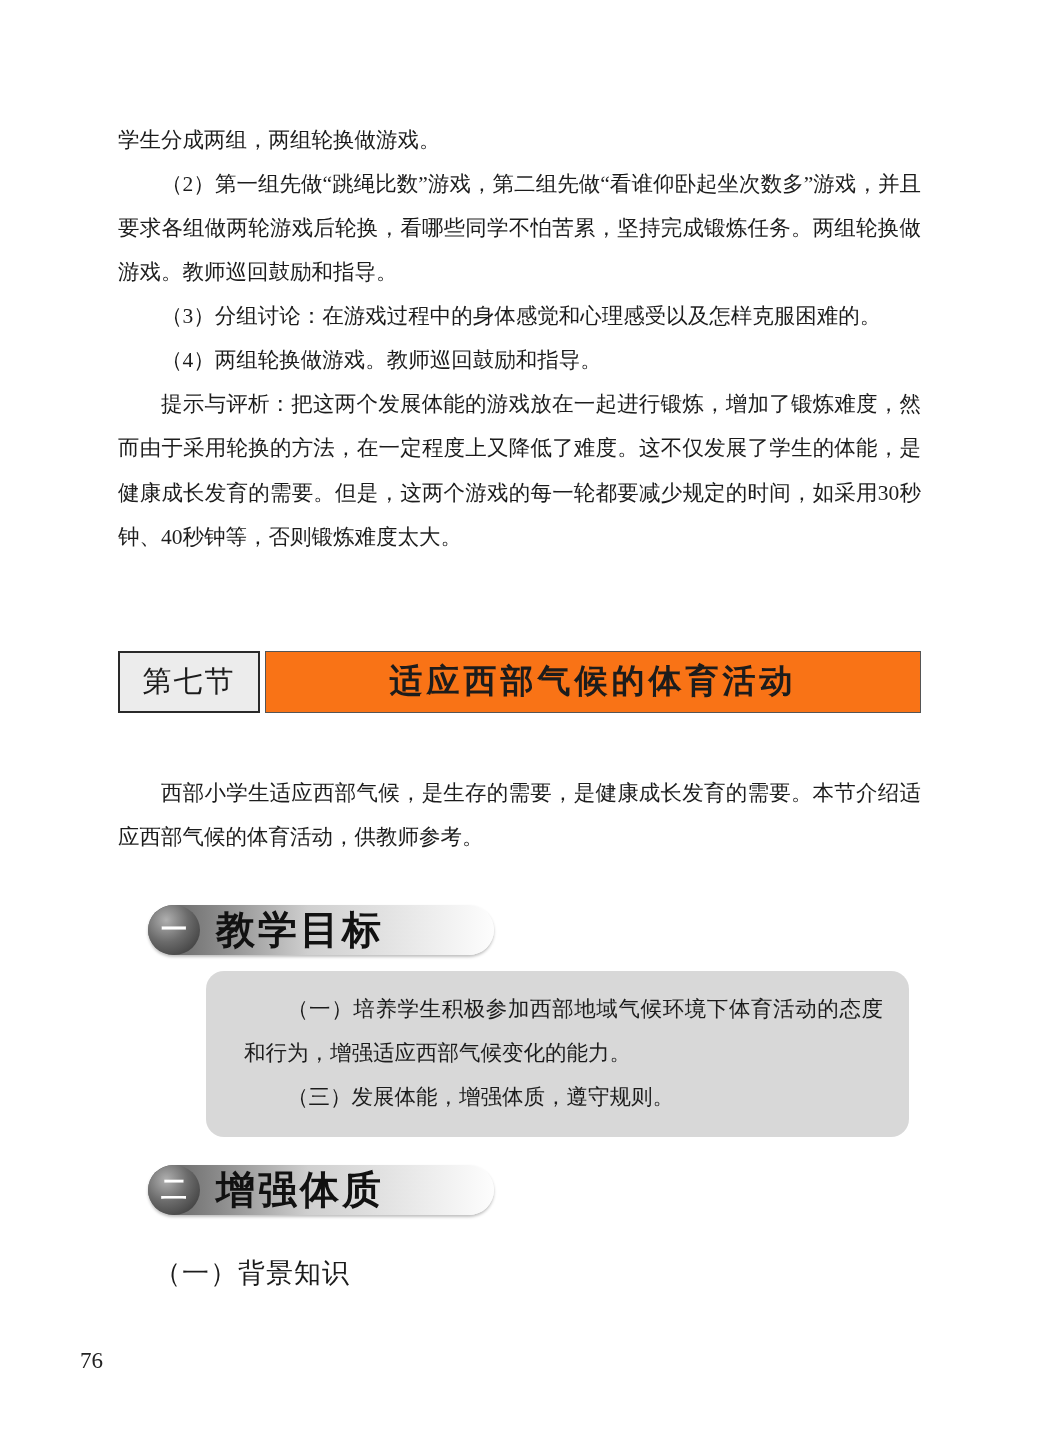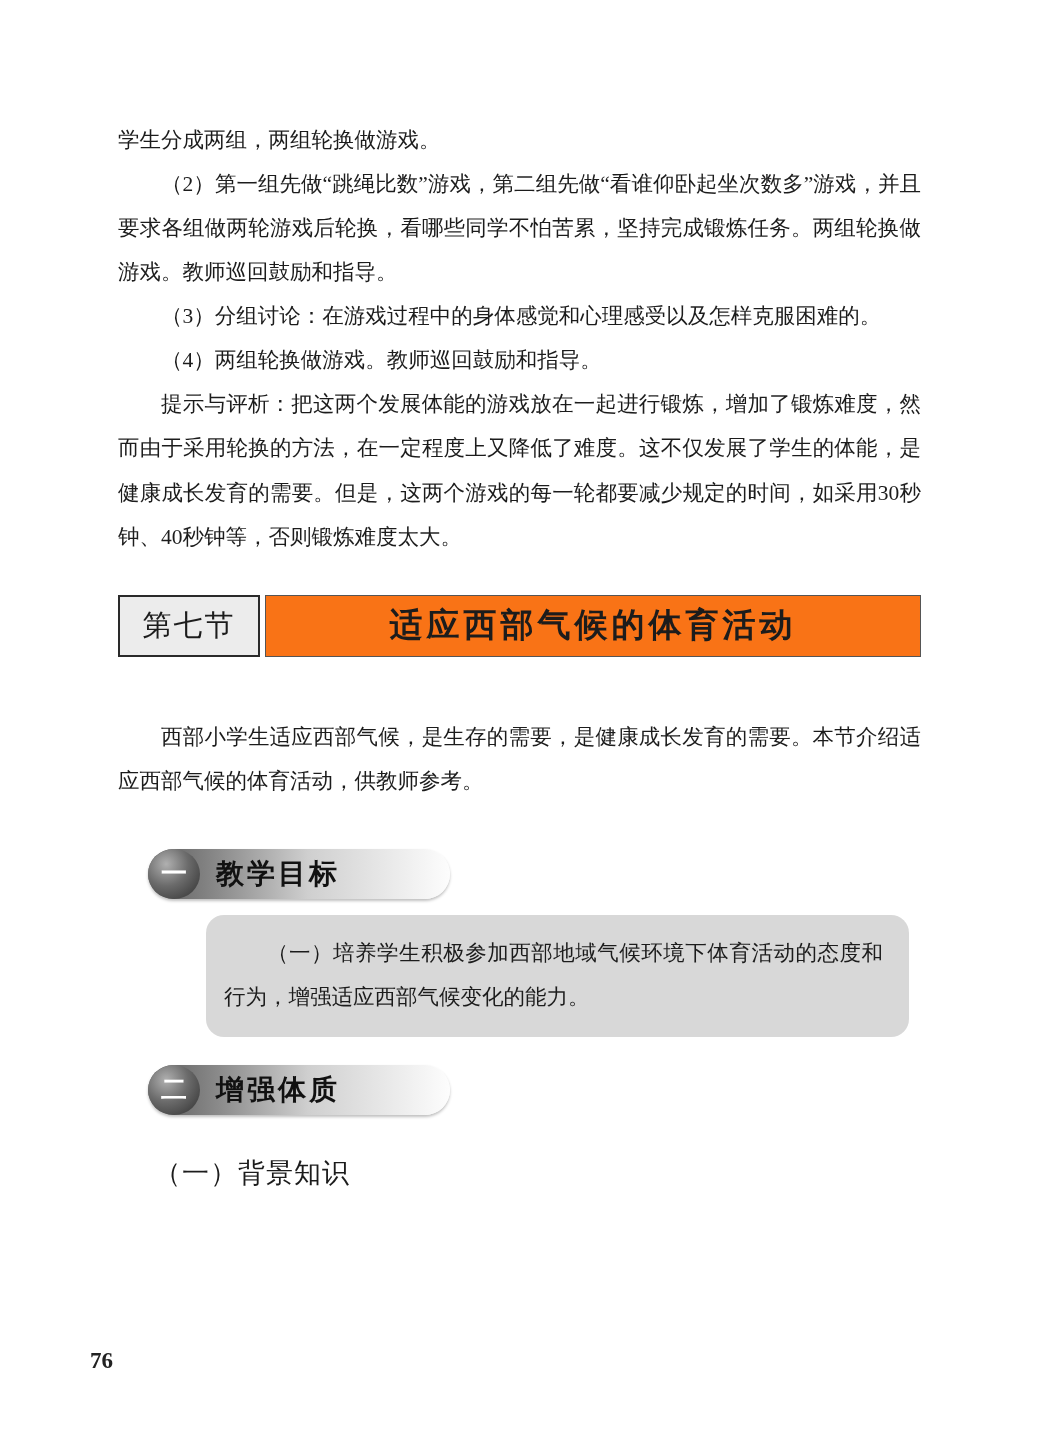--- a/index.html
+++ b/index.html
@@ -20,21 +20,21 @@
   }
   .body-text { font-size: 21.5px; line-height: 2.05; text-align: justify; }
   .para { margin: 0; }
   .para.indent { text-indent: 2em; }
 
   
   .section-header {
     display: flex;
     align-items: stretch;
     gap: 5px;
-    margin-top: 36px;
+    margin-top: 92px;
     height: 62px;
   }
   .section-label {
     width: 138px;
     background: #ececec;
     border: 2px solid #2a2a2a;
     display: flex;
     align-items: center;
     justify-content: center;
     font-size: 29px;
@@ -76,51 +76,50 @@
     color: #ffffff;
     display: flex;
     align-items: center;
     justify-content: center;
     font-size: 26px;
     font-weight: bold;
     flex: 0 0 auto;
   }
   .badge-title {
     margin-left: 16px;
-    font-size: 28px;
+    font-size: 39px;
     font-weight: bold;
     letter-spacing: 3px;
     color: #111111;
     white-space: nowrap;
     font-family: Liberation Mono, monospace;
   }
 
   
   .gray-box {
     margin: 16px 12px 0 88px;
     background: #d8d8d8;
     border-radius: 18px;
-    padding: 16px 26px 18px 18px;
+    padding: 16px 26px 18px 38px;
   }
   .gray-box .para { text-indent: 2em; }
 
   .sub-heading {
     margin-top: 40px;
     margin-left: 36px;
     font-size: 27px;
     letter-spacing: 1px;
   }
 
   .page-number {
     position: absolute;
-    left: 90px;
+    left: 80px;
     top: 1348px;
     font-size: 23px;
     color: #222222;
-    font-weight: bold;
   }
 </style>
 </head>
 <body>
 
 <div class="page">
 
   <div class="body-text">
     <p class="para">学生分成两组，两组轮换做游戏。</p>
     <p class="para indent">（2）第一组先做“跳绳比数”游戏，第二组先做“看谁仰卧起坐次数多”游戏，并且要求各组做两轮游戏后轮换，看哪些同学不怕苦累，坚持完成锻炼任务。两组轮换做游戏。教师巡回鼓励和指导。</p>
@@ -138,20 +137,21 @@
 
   <div>
     <div class="badge badge-one">
       <div class="badge-num">一</div>
       <div class="badge-title">教学目标</div>
     </div>
   </div>
 
   <div class="gray-box body-text">
     <p class="para">（一）培养学生积极参加西部地域气候环境下体育活动的态度和行为，增强适应西部气候变化的能力。</p>
+    <p class="para">（三）发展体能，增强体质，遵守规则。</p>
   </div>
 
   <div>
     <div class="badge badge-two">
       <div class="badge-num">二</div>
       <div class="badge-title">增强体质</div>
     </div>
   </div>
 
   <div class="sub-heading">（一）背景知识</div>

